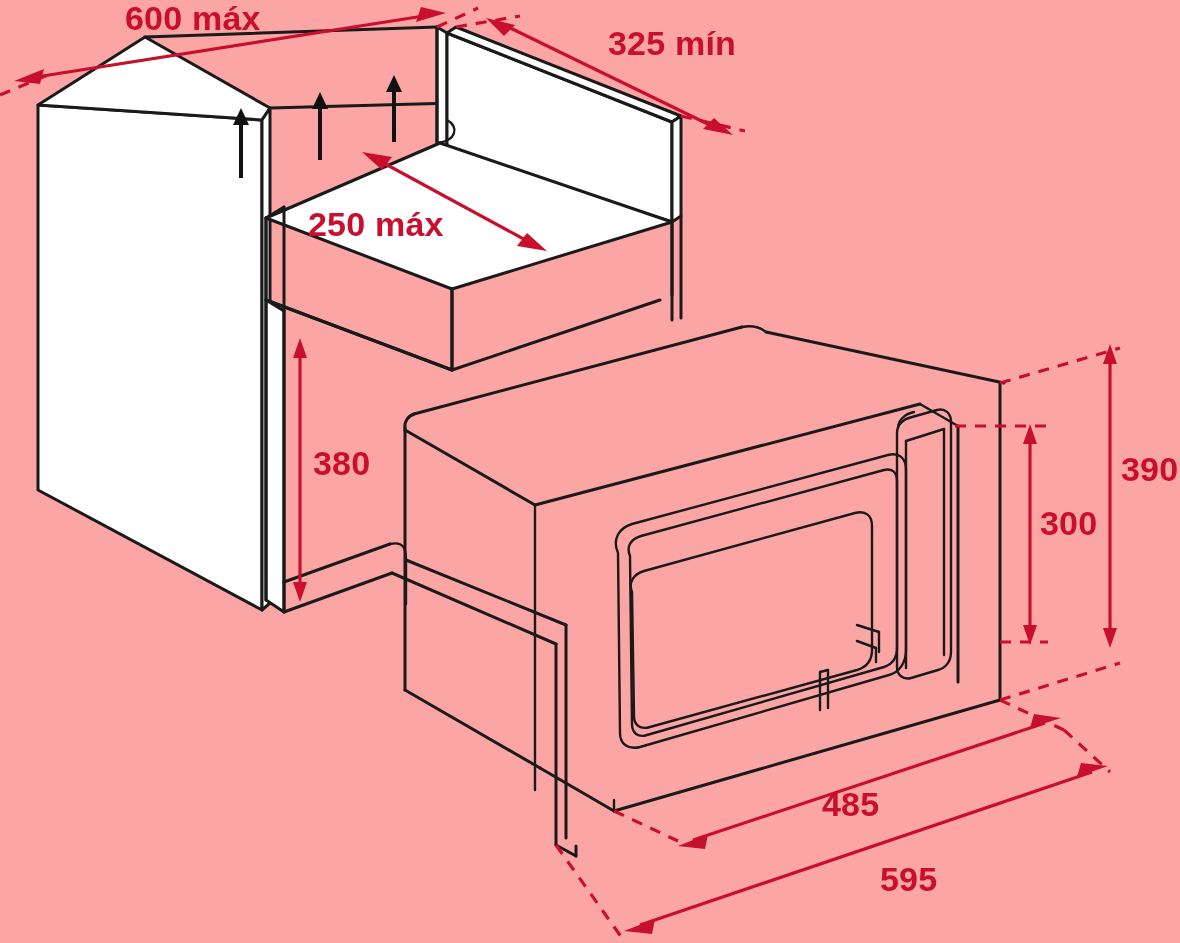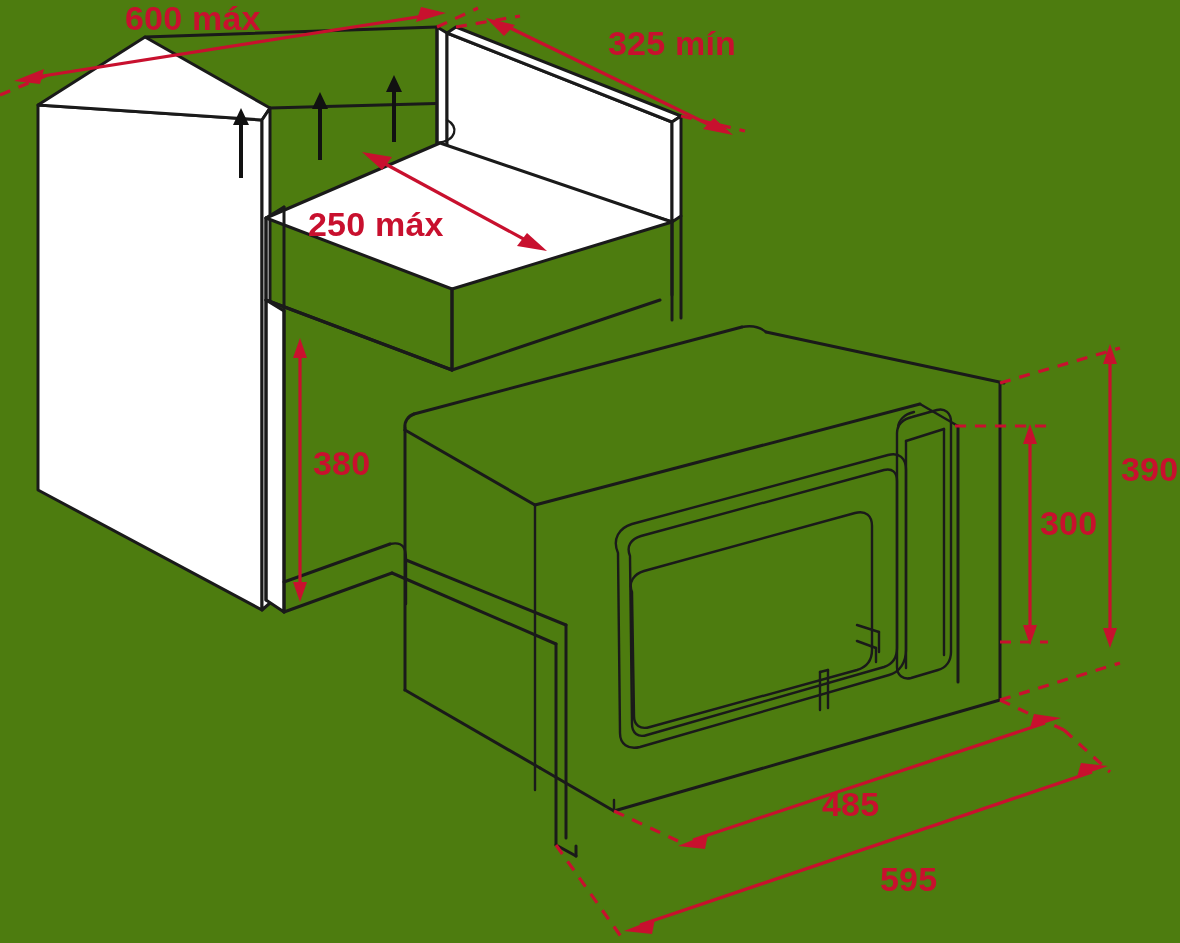--- a/index.html
+++ b/index.html
@@ -10,21 +10,21 @@
   body {
     width: 1180px;
     height: 943px;
     font-family: "Liberation Sans", sans-serif;
     overflow: hidden;
   }
   #drawing-root {
     position: relative;
     width: 1180px;
     height: 943px;
-    background: #4d7c0f;
+    background: #fca5a5;
   }
   svg#tech-drawing {
     display: block;
     width: 1180px;
     height: 943px;
   }
   .outline {
     fill: none;
     stroke: #1a1a1a;
     stroke-width: 3;

